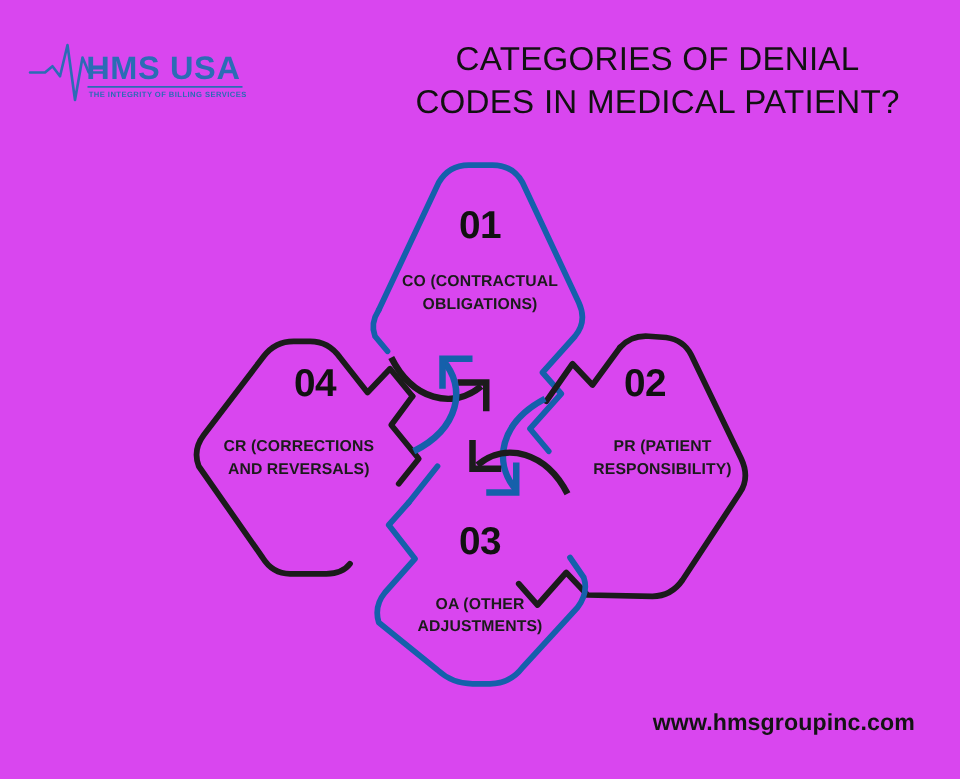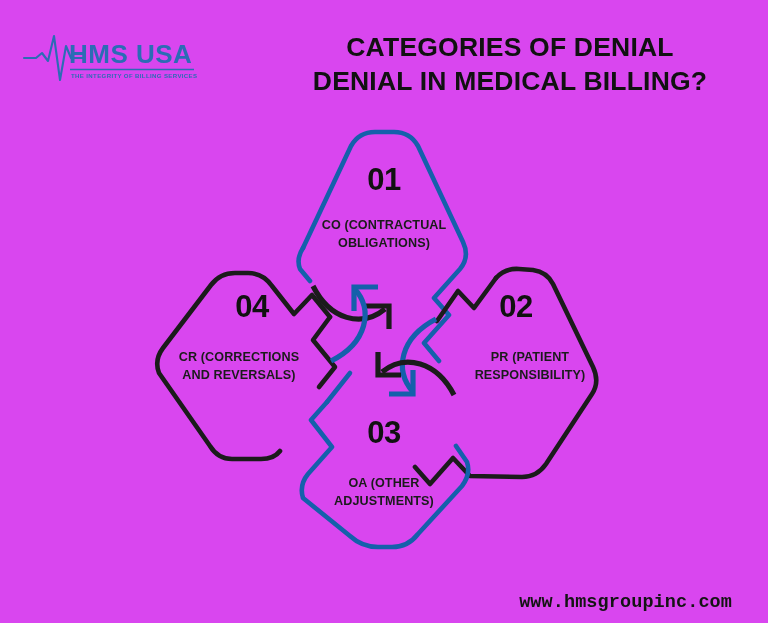--- a/index.html
+++ b/index.html
@@ -39,26 +39,26 @@
     font-family: "Liberation Sans", sans-serif;
     font-weight: bold;
     font-size: 6.1px;
     fill: #2b6cb5;
     letter-spacing: 0.35px;
   }
 
   
   #title {
     position: absolute;
-    left: 284px;
+    left: 300px;
     top: 31px;
     width: 452px;
     text-align: center;
     font-family: "Liberation Sans", sans-serif;
-    font-weight: bold;
+    font-weight: normal;
     font-size: 26.5px;
     line-height: 1.28;
     letter-spacing: 0.2px;
     color: #111111;
   }
   #title .tline { display: block; white-space: nowrap; }
 
   
   #diagram {
     position: absolute;
@@ -89,22 +89,22 @@
     font-size: 12.6px;
     fill: #1b1b1b;
     text-anchor: middle;
     letter-spacing: 0.1px;
   }
 
   
   #website {
     position: absolute;
     right: 36px;
-    bottom: 10px;
-    font-family: Liberation Mono, monospace;
+    bottom: 34px;
+    font-family: Liberation Sans, sans-serif;
     font-weight: bold;
     font-size: 18.5px;
     color: #141414;
     letter-spacing: 0.1px;
   }
 </style>
 </head>
 <body>
 
 <div id="canvas">
@@ -119,21 +119,21 @@
       <text class="logo-wordmark" x="47" y="35">HMS USA</text>
 
       <line x1="48" y1="41.5" x2="172" y2="41.5" stroke="#2b6cb5" stroke-width="1.3"></line>
 
       <text class="logo-tagline" x="49" y="49.5">THE INTEGRITY OF BILLING SERVICES</text>
     </svg>
   </div>
 
   <div id="title">
     <span class="tline">CATEGORIES OF DENIAL</span>
-    <span class="tline">DENIAL IN MEDICAL BILLING?</span>
+    <span class="tline">CODES IN MEDICAL PATIENT?</span>
   </div>
 
   <div id="diagram">
     <svg id="diagram-svg" width="768" height="490" viewBox="0 0 768 490" xmlns="http://www.w3.org/2000/svg">
 
       <g>
 
         <path class="shape-blue" d="M 303,153
                  L 351,51
                  Q 359,37 375,37

